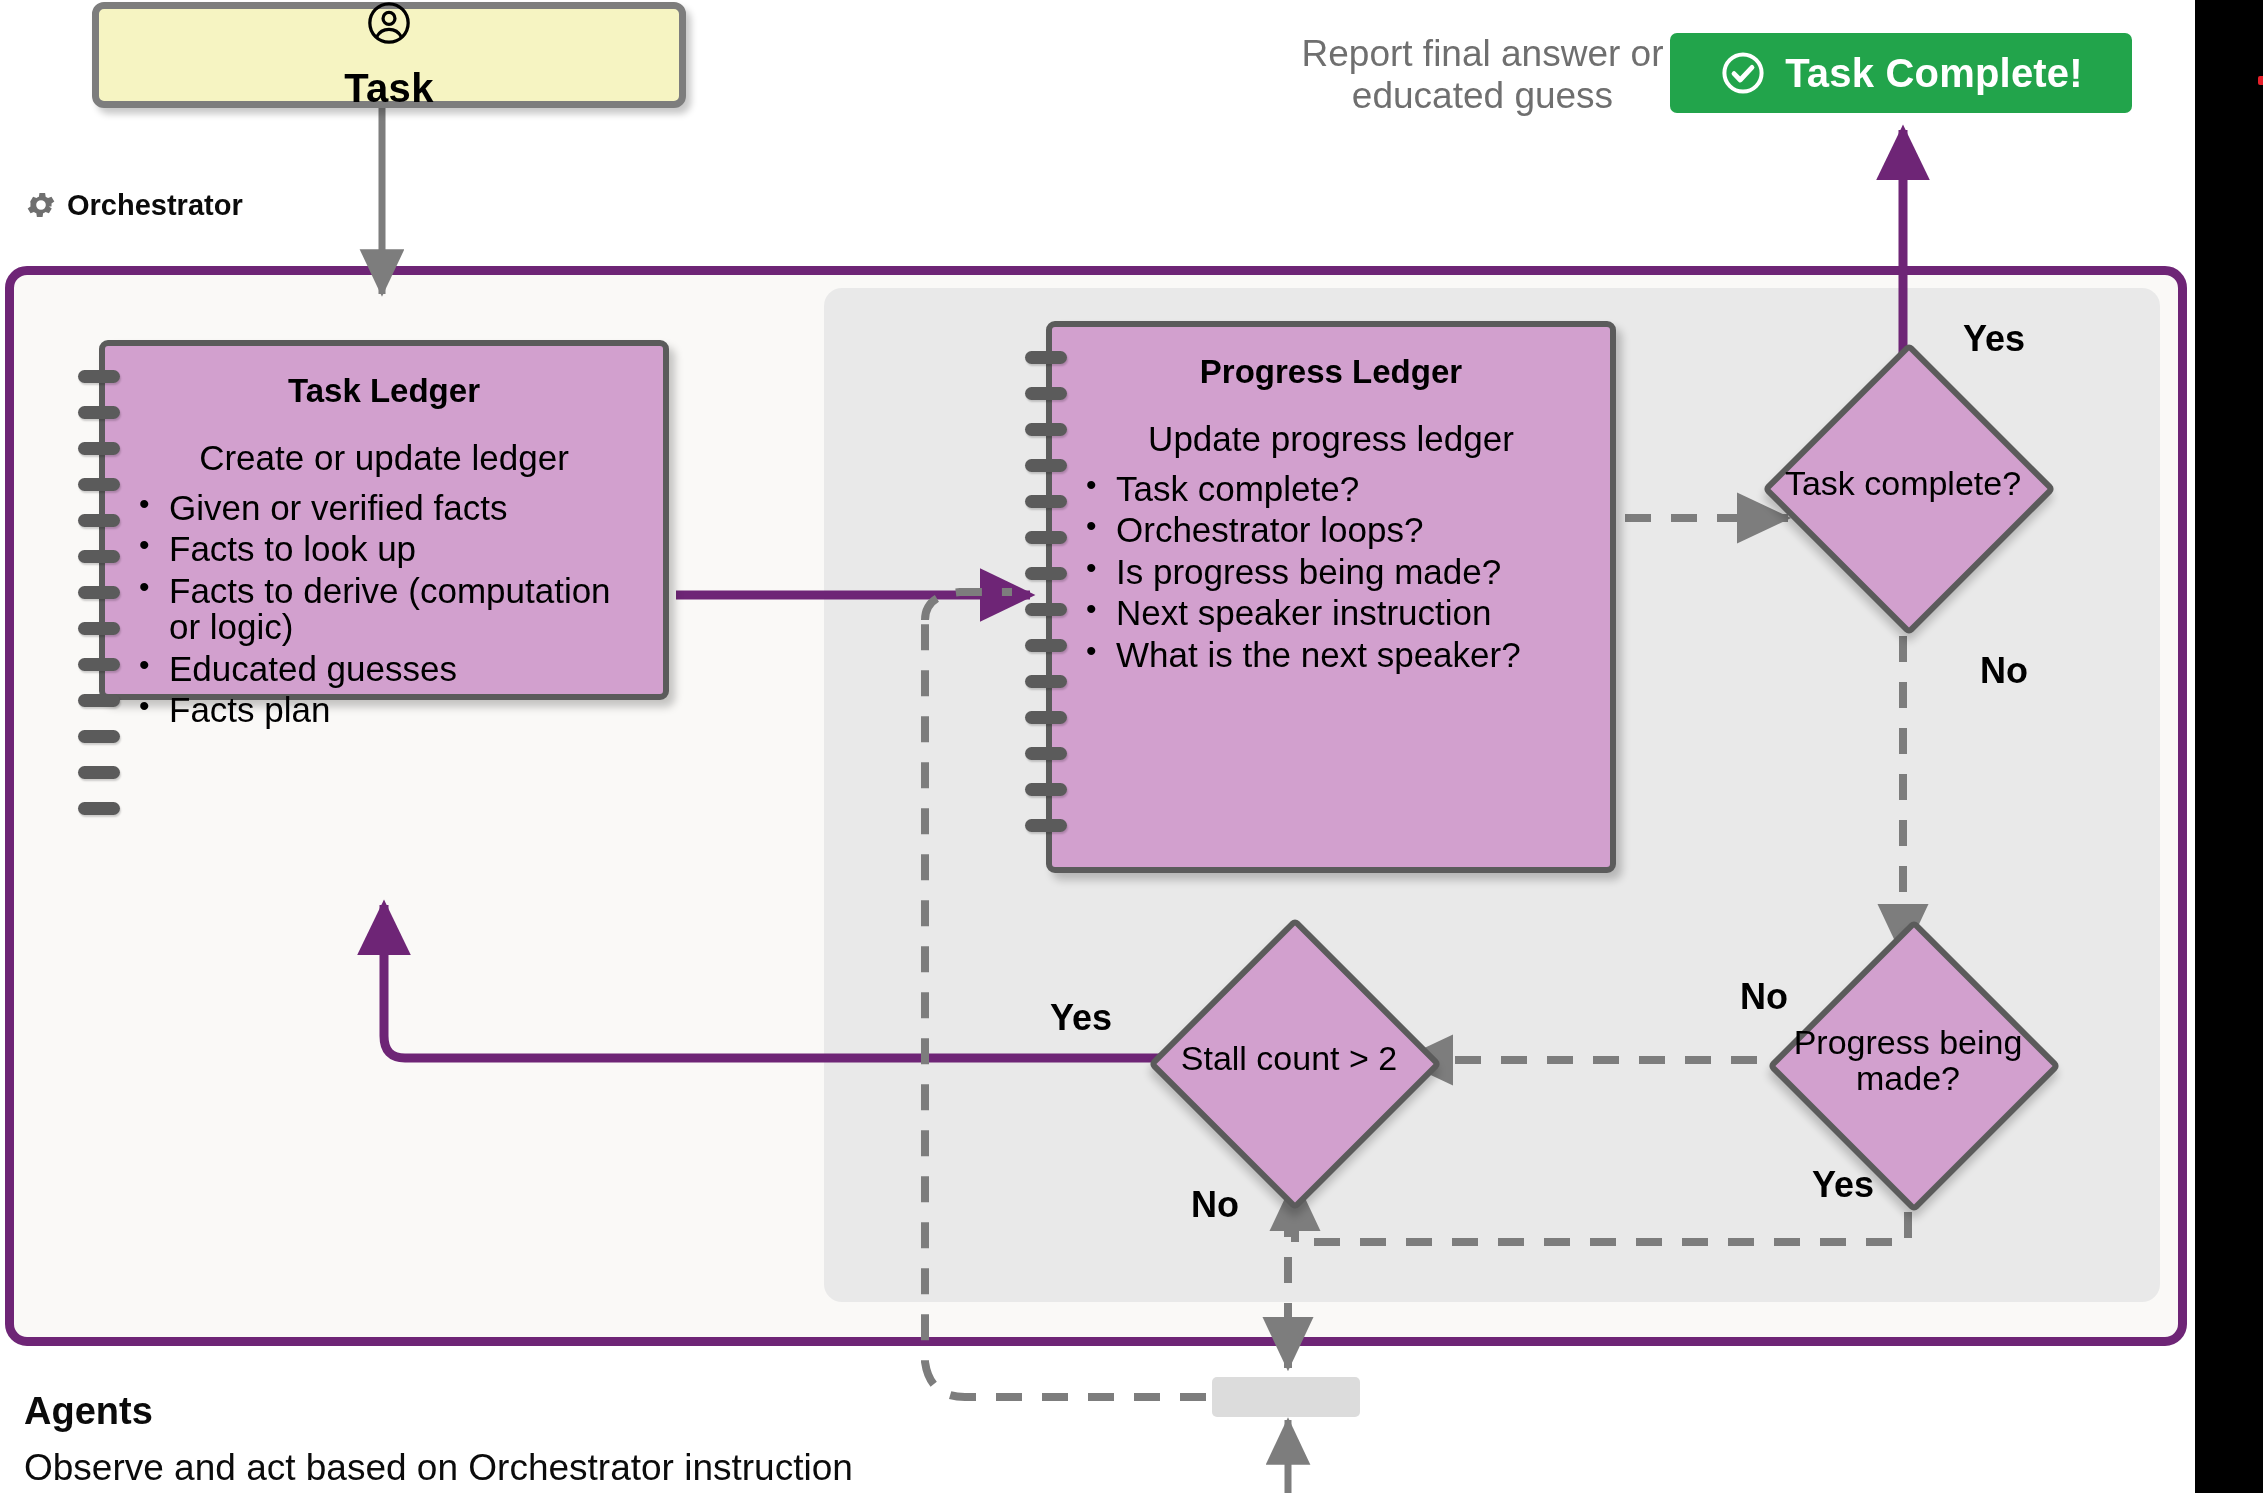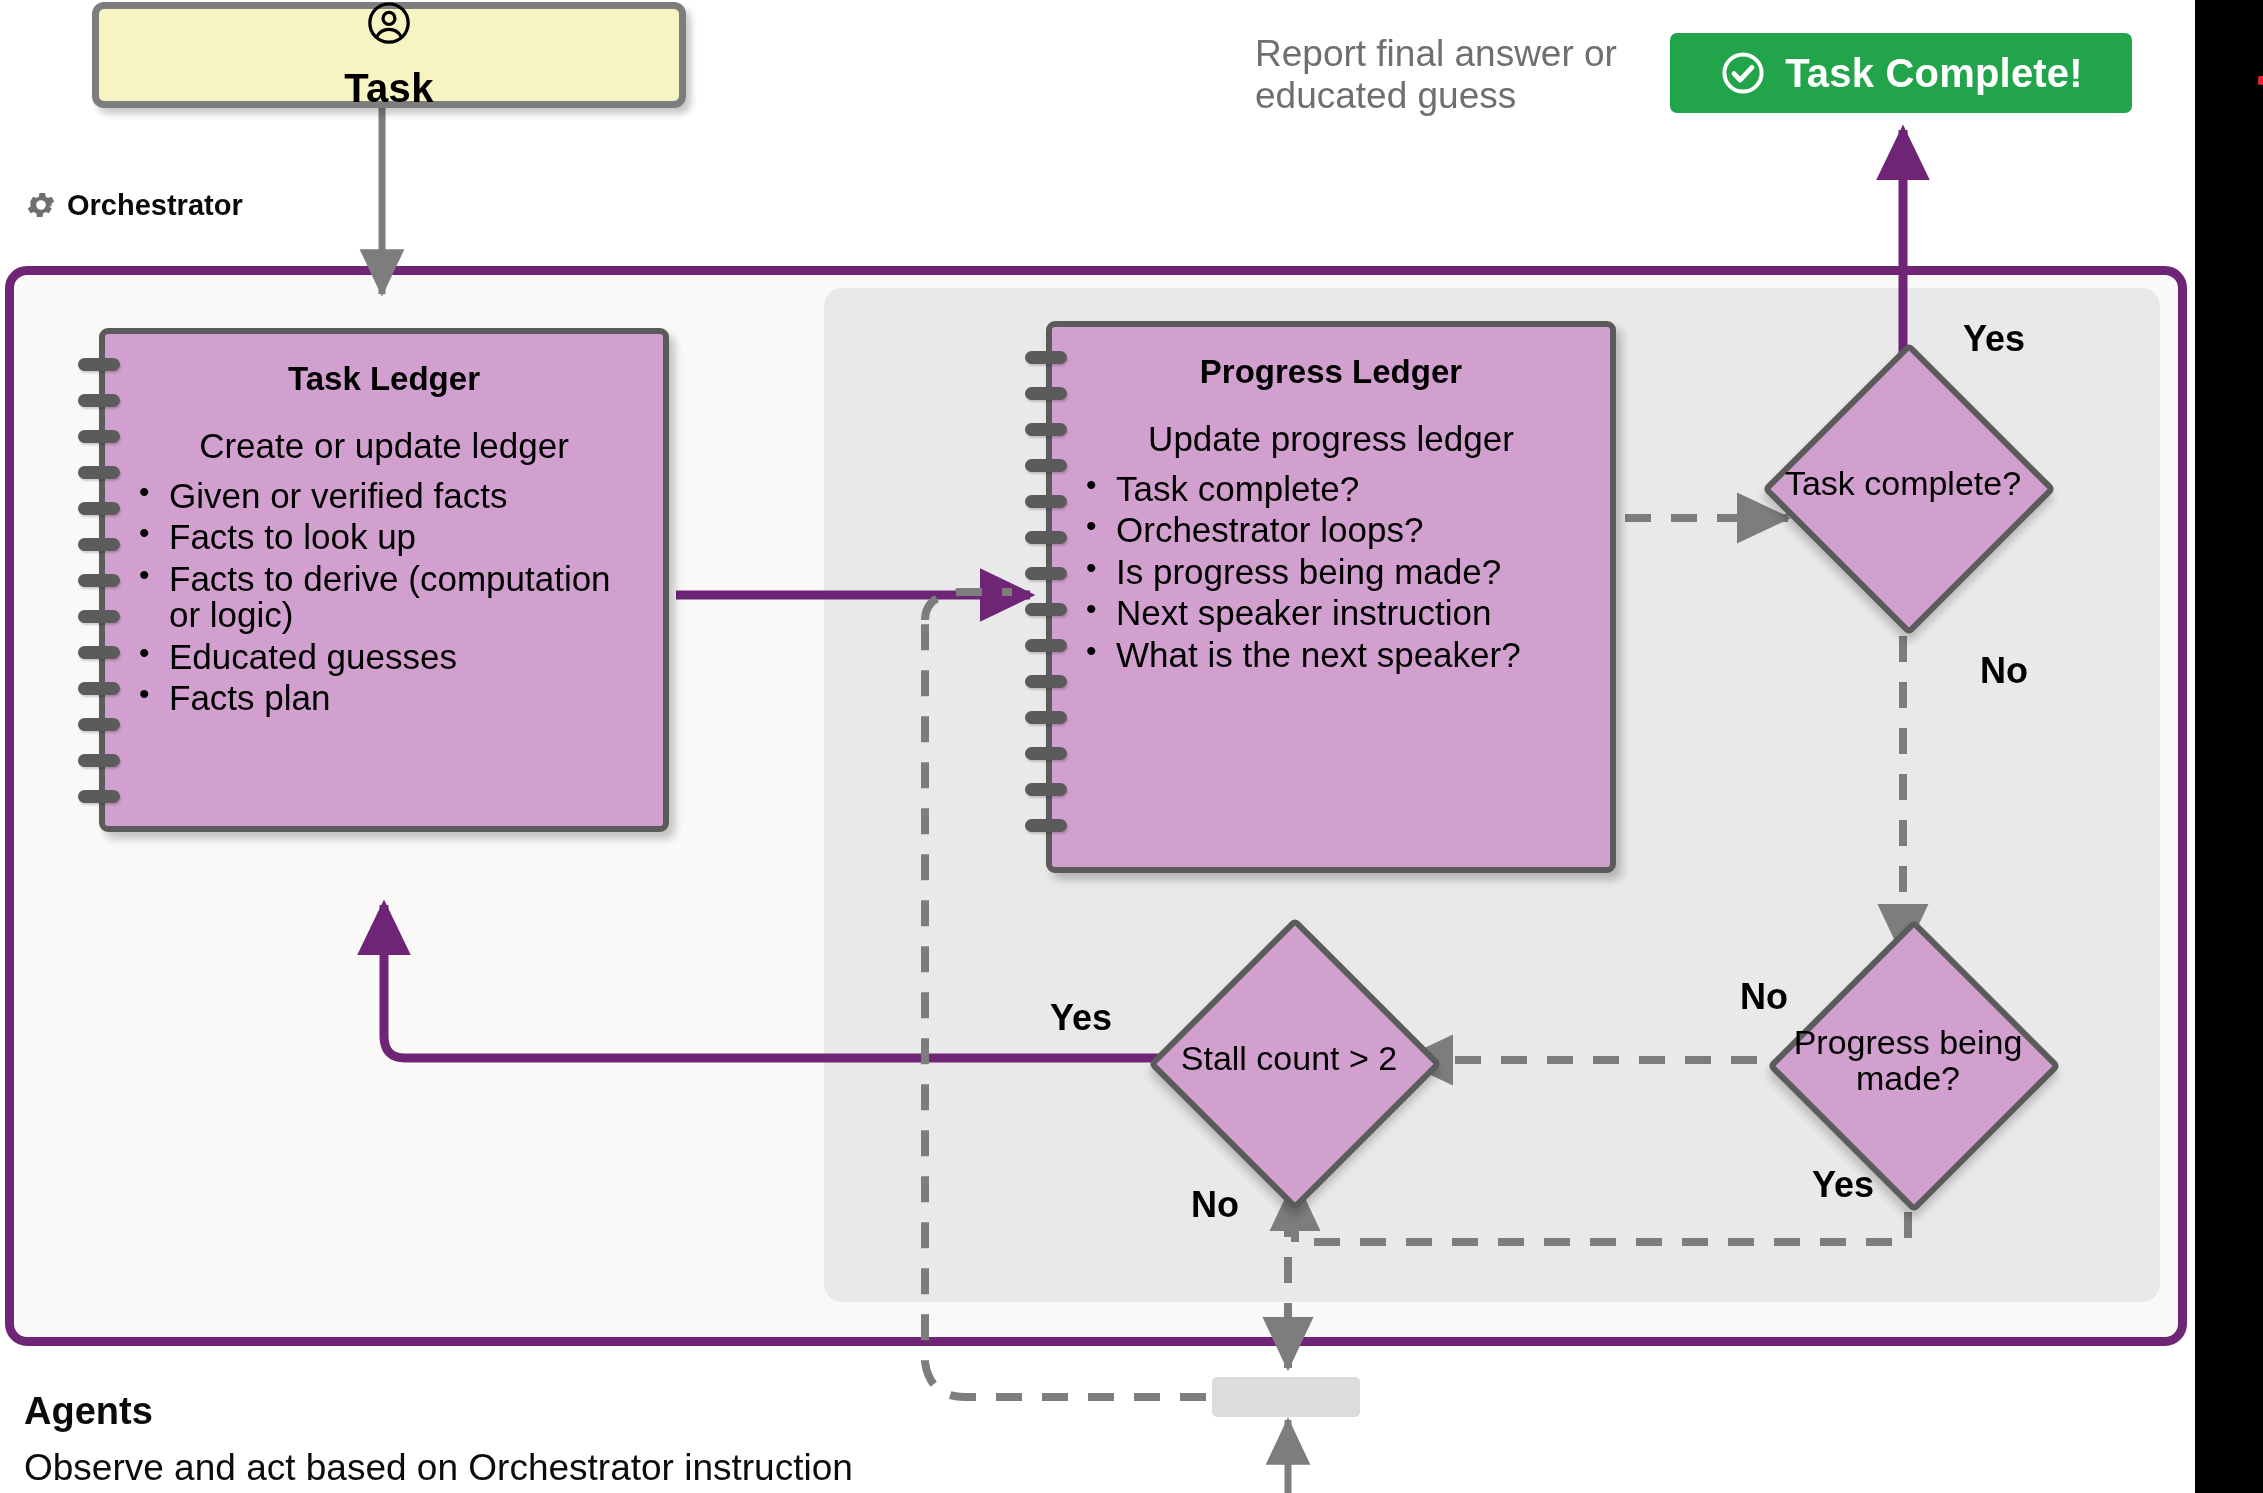--- a/index.html
+++ b/index.html
@@ -36,21 +36,21 @@
   .spiral{position:absolute;left:-27px;top:24px;bottom:24px;width:42px;}
   .spiral i{position:absolute;left:0;width:42px;height:13px;background:#5b5b5b;border-radius:7px;
      box-shadow:1px 2px 2px rgba(0,0,0,.18);}
   .ledger .title{text-align:center;font-size:33px;font-weight:bold;color:#000;margin-top:26px;}
   .ledger .sub{text-align:center;font-size:35px;color:#000;margin-top:28px;}
   .ledger ul{list-style:none;margin:12px 0 0 0;padding:0 12px 0 30px;}
   .ledger li{font-size:35px;color:#000;line-height:1.04;margin-bottom:5px;
      position:relative;padding-left:34px;}
   .ledger li:before{content:"\2022";position:absolute;left:4px;top:-2px;font-size:30px;}
 
-  #task-ledger{left:99px;top:328px;width:570px;height:504px;}
+  #task-ledger{left:99px;top:340px;width:570px;height:360px;}
   #progress-ledger{left:1046px;top:321px;width:570px;height:552px;}
 
   
   .diamond{position:absolute;background:#d2a0ce;border:6px solid #5b5b5b;
      transform:rotate(45deg);box-shadow:5px 6px 8px rgba(0,0,0,.2);border-radius:6px;}
   .dlabel{position:absolute;display:flex;align-items:center;justify-content:center;
      text-align:center;font-size:34px;color:#000;line-height:1.06;pointer-events:none;}
 
   #d-complete{left:1805px;top:385px;width:196px;height:196px;}
   #d-complete-t{left:1775px;top:385px;width:256px;height:196px;}
@@ -68,21 +68,21 @@
   #lab-yes-left{left:1050px;top:997px;}
   #lab-no-stall{left:1191px;top:1184px;}
 
   
   #complete-btn{position:absolute;left:1670px;top:33px;width:462px;height:80px;
      background:#22a44b;border-radius:7px;display:flex;align-items:center;
      justify-content:center;gap:18px;}
   #complete-btn .lbl{font-size:40px;font-weight:bold;color:#fff;letter-spacing:.2px;}
 
   #report-note{position:absolute;left:1255px;top:33px;width:455px;
-     font-size:37px;color:#6f6f6f;line-height:1.14;}
+     text-align:center;font-size:37px;color:#6f6f6f;line-height:1.14;}
 
   
   #agents-title{position:absolute;left:24px;top:1390px;font-size:38px;font-weight:bold;color:#0b0b0b;}
   #agents-sub{position:absolute;left:24px;top:1447px;font-size:37px;color:#0b0b0b;}
 
   
   #agent-chip{position:absolute;left:1212px;top:1377px;width:148px;height:40px;
      background:#dcdcdc;border-radius:5px;}
 
   

